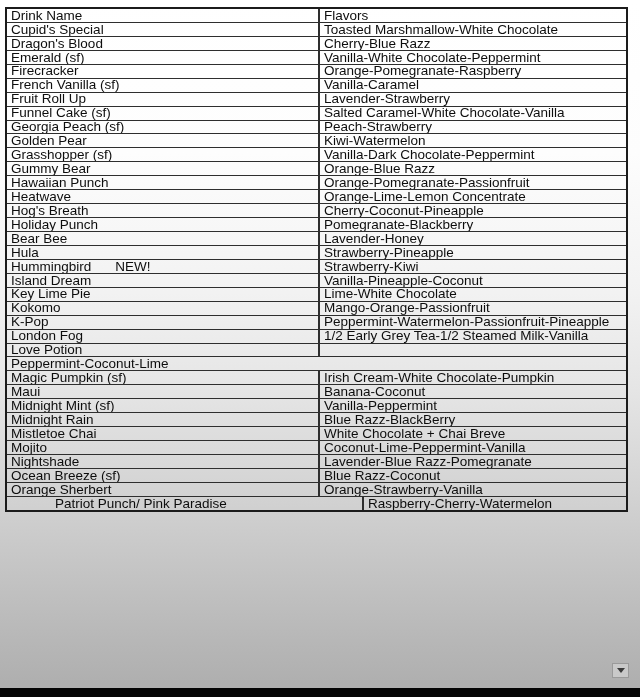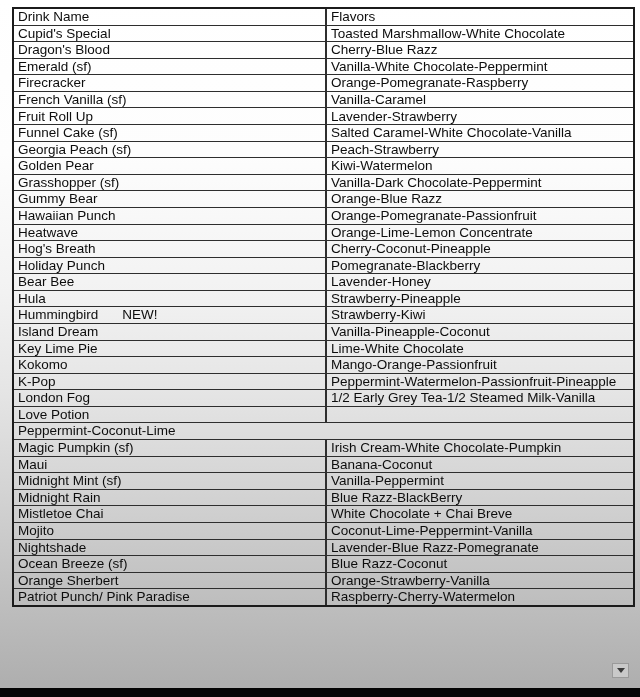--- a/index.html
+++ b/index.html
@@ -10,35 +10,35 @@
   }
   .screen {
     position: relative;
     width: 640px; height: 697px;
     background: linear-gradient(180deg,
       #ffffff 0%, #fdfdfd 22%, #f2f2f2 42%,
       #e5e5e5 56%, #d4d4d4 70%, #c0c0c0 85%, #afafaf 98%);
   }
   .sheet {
     position: absolute;
-    left: 12px; top: 7px;
-    width: 623px; height: 600px;
+    left: 5px; top: 7px;
+    width: 623px; height: 505px;
     border: 2px solid #1b1b1b;
     box-sizing: border-box;
     display: flex;
     flex-direction: column;
   }
   .row {
     flex: 1 1 0;
     display: flex;
     min-height: 0;
     border-bottom: 1px solid #2e2e2e;
   }
   .rows-container { display: contents; }
-  .rows-container .row:last-child { border-bottom: none; }
+  .rows-container .row:last-child { border-bottom: none; padding-left: 44px; }
   .cell {
     display: flex;
     align-items: center;
     font-size: 13.5px;
     color: #0d0d0d;
     padding-left: 4px;
     white-space: nowrap;
     overflow: hidden;
     line-height: 1;
   }

